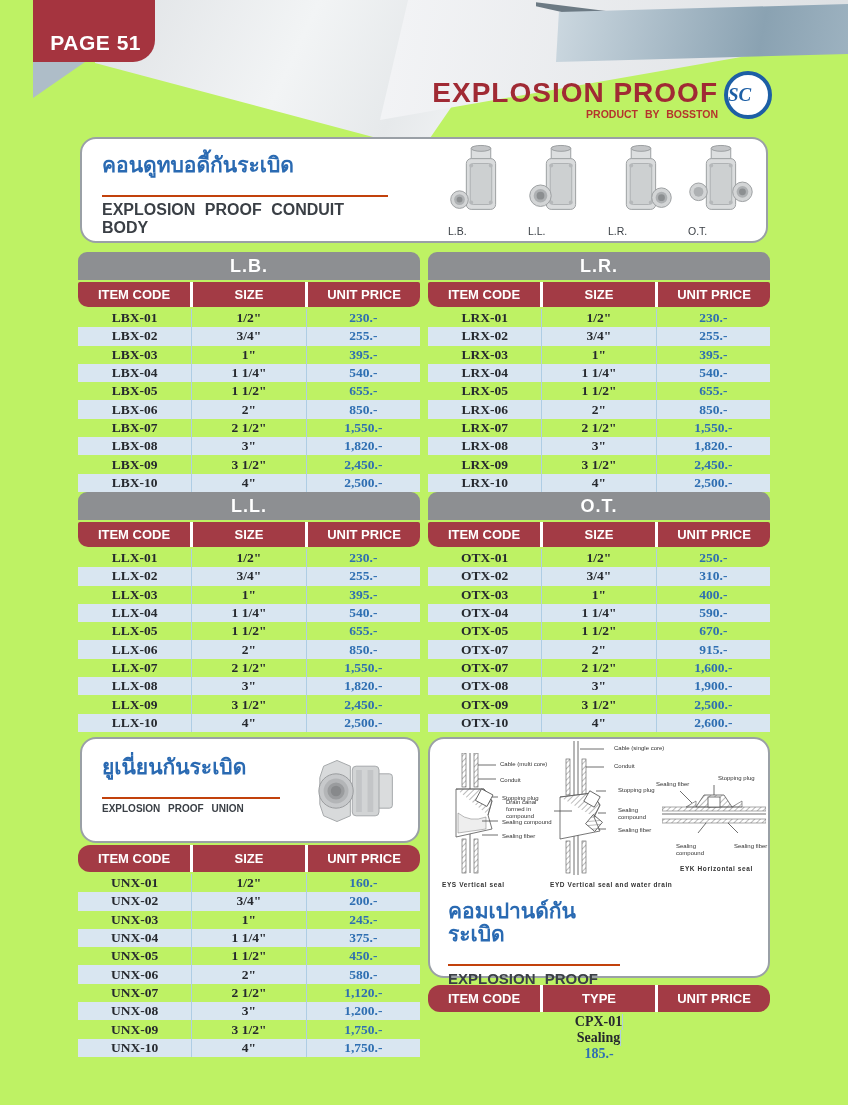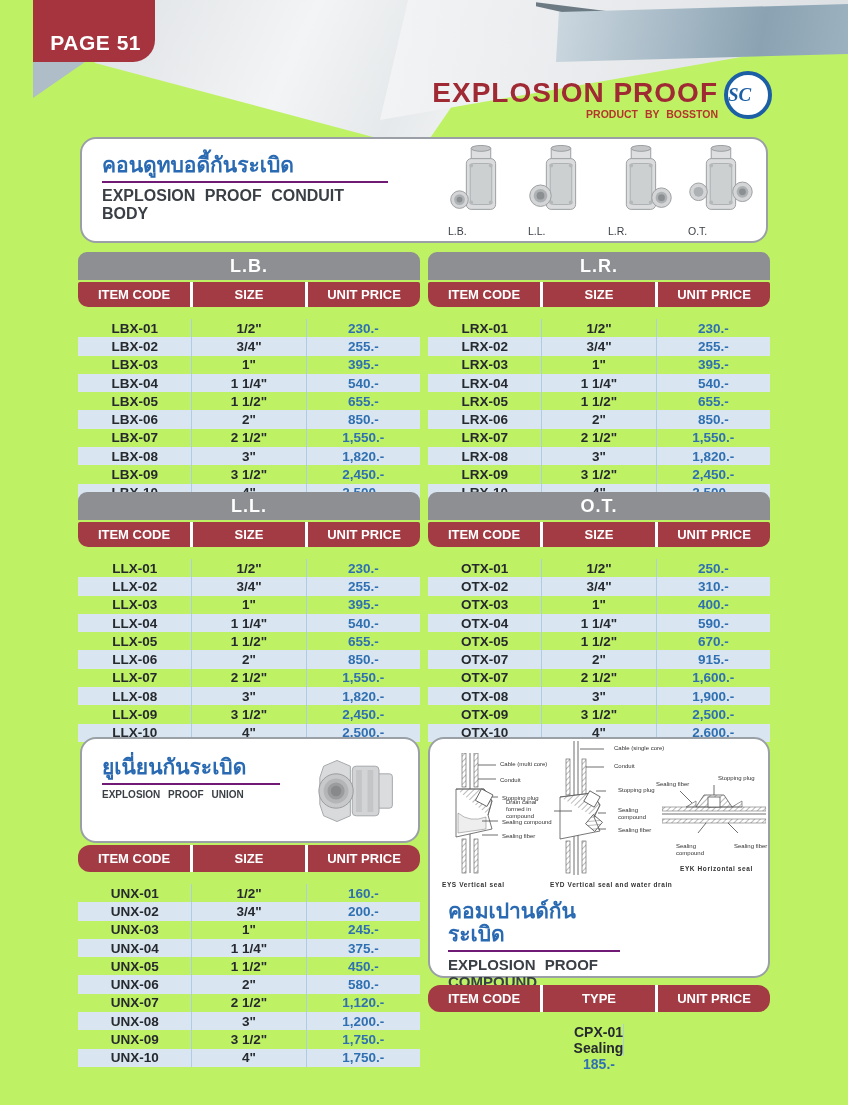--- a/index.html
+++ b/index.html
@@ -31,21 +31,21 @@
     color:#b5342c;font-weight:bold;font-size:10.5px;word-spacing:4px;}
   .logo{position:absolute;left:724px;top:71px;width:40px;height:40px;border:4px solid #1d5fa5;
     border-radius:50%;background:#fff;z-index:2;display:flex;align-items:center;justify-content:flex-start;
     font-family:"Liberation Serif", serif;font-style:italic;font-weight:bold;font-size:19px;color:#1d5fa5;}
   
   .panel{position:absolute;border:2px solid #9aa0a6;border-radius:16px;background:#fff;z-index:1;box-sizing:border-box;}
   .panel1{left:80px;top:137px;width:688px;height:106px;}
   .panel2{left:80px;top:737px;width:340px;height:106px;}
   .panel3{left:428px;top:737px;width:342px;height:241px;}
   .th-title{color:#2a6ab2;font-weight:bold;font-size:21px;line-height:1.1;}
-  .title-rule{border-bottom:2px solid #701a75;padding-bottom:5px;}
+  .title-rule{border-bottom:2px solid #c2410c;padding-bottom:19px;}
   .en-title{color:#3a3f45;font-weight:bold;font-size:16px;word-spacing:5px;margin-top:4px;}
   .tb1{position:absolute;left:20px;top:14px;width:286px;}
   .tb2{position:absolute;left:20px;top:16px;width:178px;}
   .tb2 .en-title{font-size:10px;}
   .tb3{position:absolute;left:18px;top:160px;width:220px;}
   .tb3 .title-rule{width:172px;}
   .tb3 .en-title{font-size:15px;}
   
   .products{position:absolute;left:358px;top:4px;width:322px;height:96px;display:flex;}
   .product{width:80px;position:relative;}
@@ -54,21 +54,21 @@
   .union-img{position:absolute;right:8px;top:10px;}
   
   .ptable{position:absolute;width:342px;z-index:1;}
   .tband{height:28px;background:#8d8f92;border-radius:9px 9px 0 0;margin-bottom:2px;
     display:flex;align-items:center;justify-content:center;color:#fff;font-weight:bold;
     font-size:18px;letter-spacing:1px;}
   .thead{height:25px;background:#a33b45;border-radius:2px 2px 10px 10px;display:flex;overflow:hidden;}
   .thead.standalone{border-radius:12px;height:27px;}
   .hc{flex:1;display:flex;align-items:center;justify-content:center;color:#fff;font-weight:bold;font-size:13px;}
   .hc + .hc{border-left:3px solid #fff;}
-  .tbody{margin-top:12px;}
+  .tbody{margin-top:2px;font-family:Liberation Serif, serif;}
   .trow{display:flex;height:18.3px;align-items:center;font-size:13.5px;}
   .trow:nth-child(even){background:#d9e6f1;}
   .tc{flex:1;text-align:center;box-sizing:border-box;height:100%;display:flex;align-items:center;justify-content:center;}
   .tc.sep{border-right:1px solid #aecde4;}
   .c-code{font-weight:bold;color:#26292e;}
   .c-size{color:#26292e;font-weight:bold;}
   .c-price{color:#2f6fb2;font-weight:bold;}
   .tbl-lb{left:78px;top:252px;} .tbl-lr{left:428px;top:252px;}
   .tbl-ll{left:78px;top:492px;} .tbl-ot{left:428px;top:492px;}
   .tbl-unx{left:78px;top:845px;} .tbl-cpx{left:428px;top:985px;}

